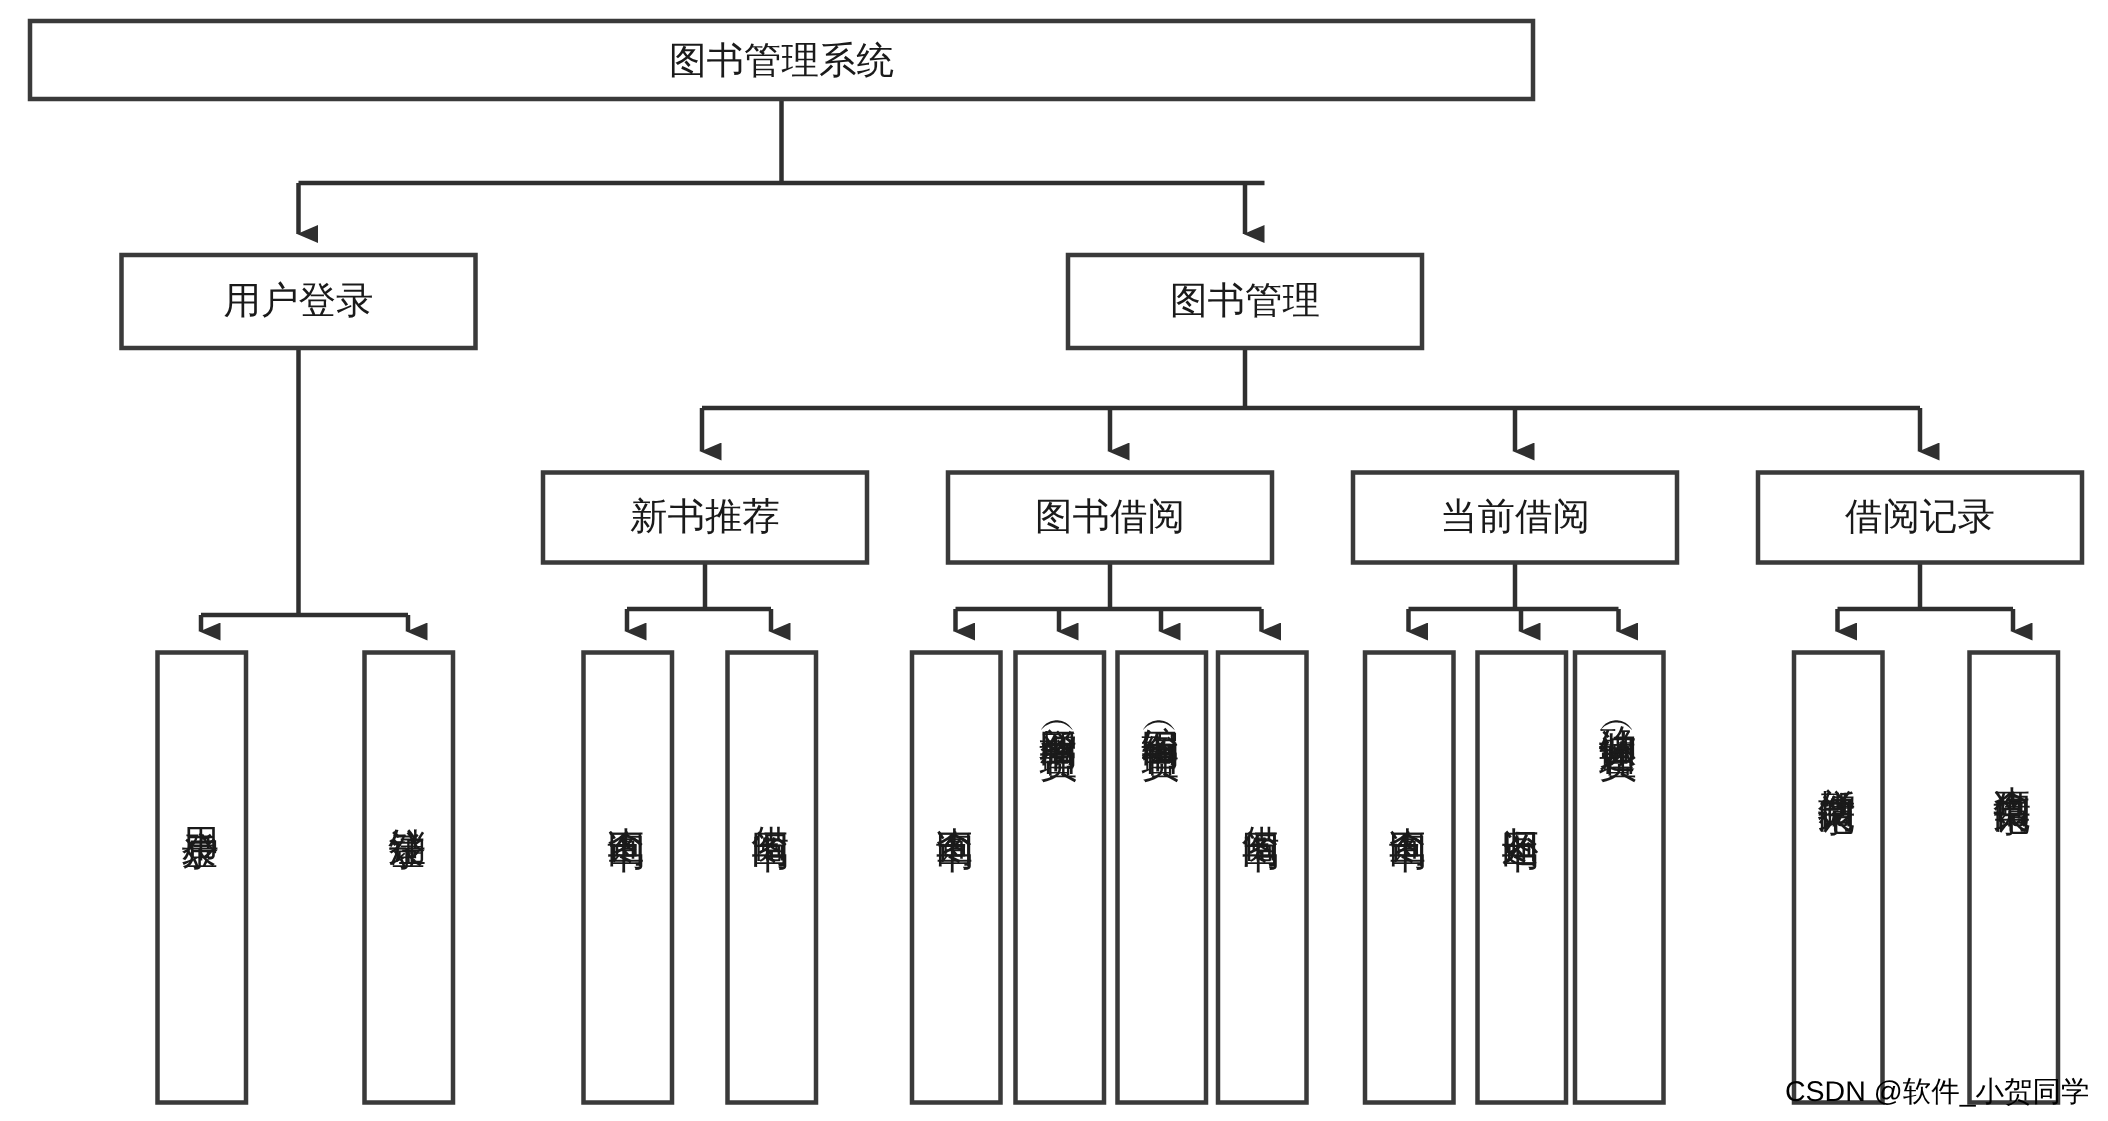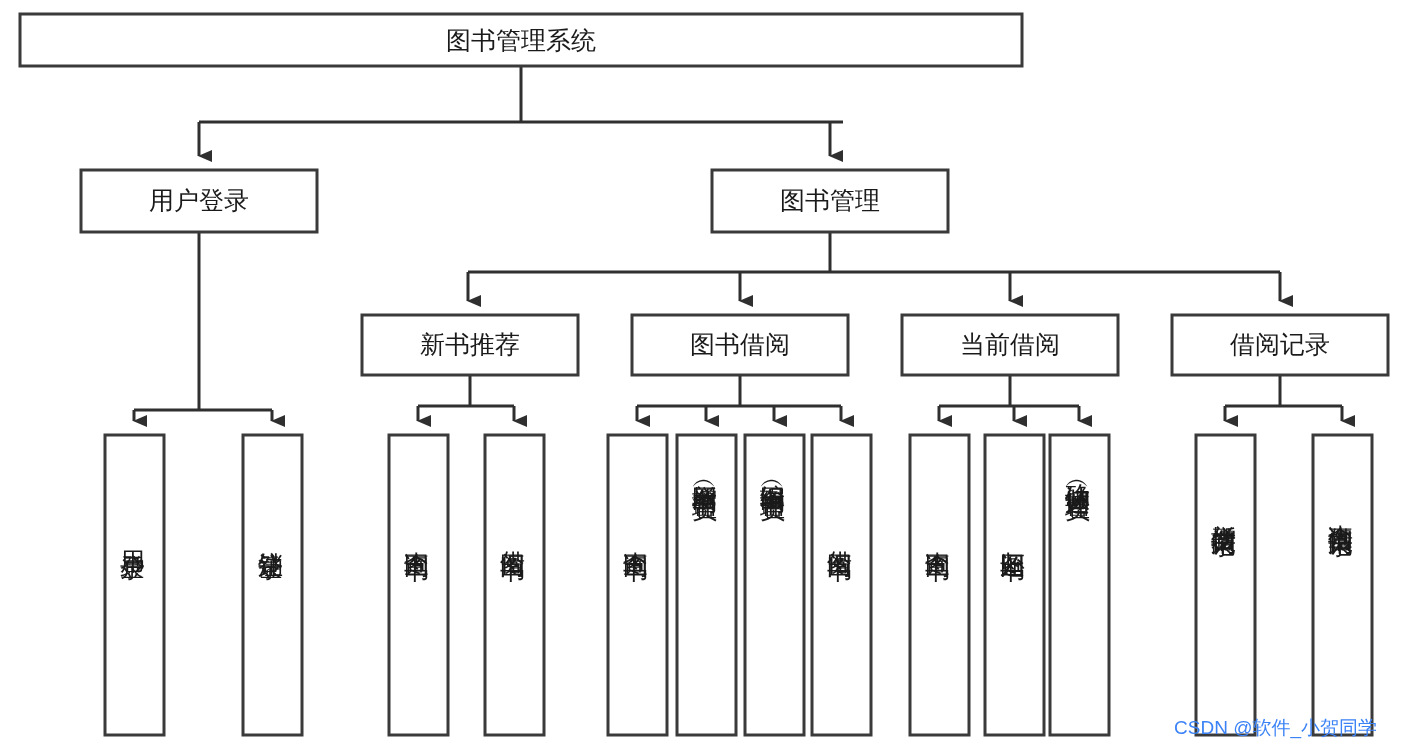--- a/index.html
+++ b/index.html
@@ -37,25 +37,25 @@
     stroke: #2f2f2f;
     stroke-width: 3;
     fill: none;
   }
   .arrow-head {
     fill: #2f2f2f;
     stroke: none;
   }
   .watermark {
     position: absolute;
-    right: 28px;
+    right: 12px;
     bottom: 6px;
     font-family: "Liberation Sans", "DejaVu Sans", sans-serif;
     font-size: 19px;
-    color: #3b82f6;
+    color: #000000;
     white-space: nowrap;
     user-select: none;
   }
 </style>
 </head>
 <body>
 
 <div id="canvas">
 
   <svg class="diagram" viewBox="0 0 1405 747">

